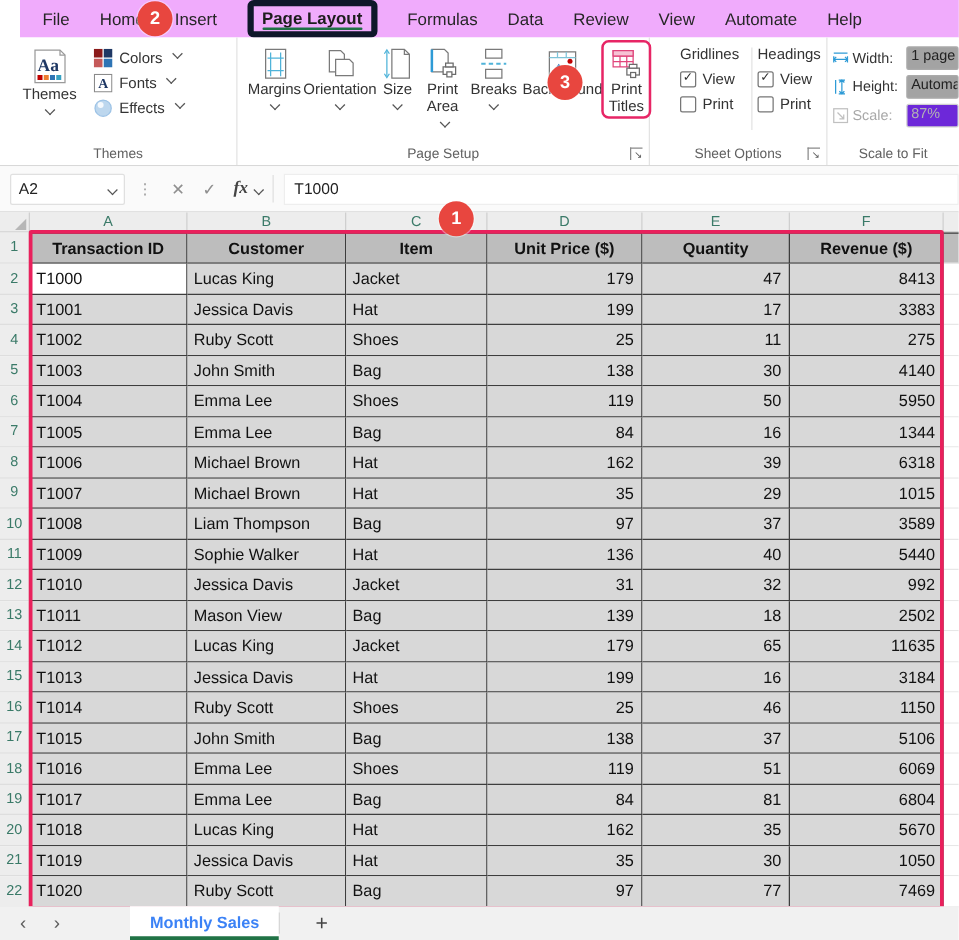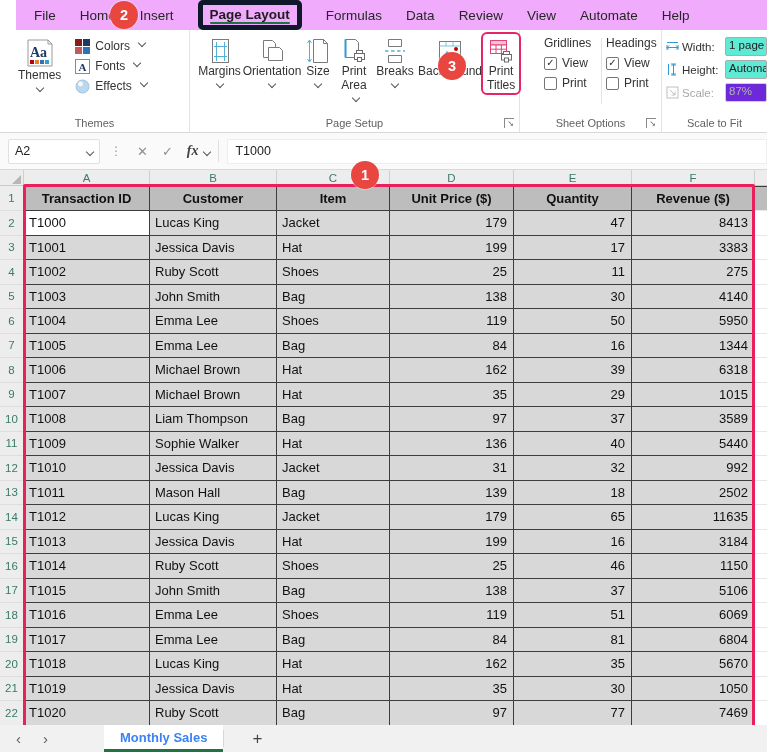--- a/index.html
+++ b/index.html
@@ -60,21 +60,21 @@
   .so-divider { width:1px; background:#e3e3e3; margin:2px 4px 6px 2px; align-self:stretch; }
   .ckrow { display:flex; align-items:center; gap:5px; cursor:pointer; }
   .ckbox { width:13px; height:13px; border:1px solid #767676; background:#fff; border-radius:2px;
     display:flex; align-items:center; justify-content:center; font-size:10px; color:#2b2b2b; line-height:1; }
 
   
   .g-scale { width:105px; border-right:none; }
   .g-scale .rcontent { flex-direction:column; gap:4px; padding-left:4px; padding-top:7px; }
   .sf-row { display:flex; align-items:center; gap:3px; font-size:11.5px; color:#333; white-space:nowrap; }
   .sf-row .sf-field { width:42px; height:19px; border:1px solid #ababab; border-radius:2px;
-    background:#5eead4; font-size:11.5px; color:#222; padding:1px 3px; overflow:hidden; white-space:nowrap; }
+    background:#a3a3a3; font-size:11.5px; color:#222; padding:1px 3px; overflow:hidden; white-space:nowrap; }
   .sf-row.disabled { color:#a8a8a8; }
   .sf-row.disabled .sf-field { background:#6d28d9; color:#b3b3b3; border-color:#d0d0d0; }
   .sf-lab { width:40px; }
 
   
   .fbar { position:absolute; left:0; top:133px; width:767px; height:37px; background:#fafafa;
     border-bottom:1px solid #d9d9d9; display:flex; align-items:center; padding-left:8px; }
   .namebox { width:92px; height:25px; background:#fff; border:1px solid #e0e0e0; border-radius:2px;
     display:flex; align-items:center; padding:0 6px; font-size:12.5px; color:#222; }
   .namebox .nb-text { flex:1; }
@@ -518,21 +518,21 @@
         <div class="cell col1">Jessica Davis</div>
         <div class="cell col2">Jacket</div>
         <div class="cell col3 num">31</div>
         <div class="cell col4 num">32</div>
         <div class="cell col5 num">992</div>
         <div class="cell fill"></div>
       </div>
       <div class="grow">
         <div class="rownum">13</div>
         <div class="cell col0">T1011</div>
-        <div class="cell col1">Mason Hall</div>
+        <div class="cell col1">Mason View</div>
         <div class="cell col2">Bag</div>
         <div class="cell col3 num">139</div>
         <div class="cell col4 num">18</div>
         <div class="cell col5 num">2502</div>
         <div class="cell fill"></div>
       </div>
       <div class="grow">
         <div class="rownum">14</div>
         <div class="cell col0">T1012</div>
         <div class="cell col1">Lucas King</div>

